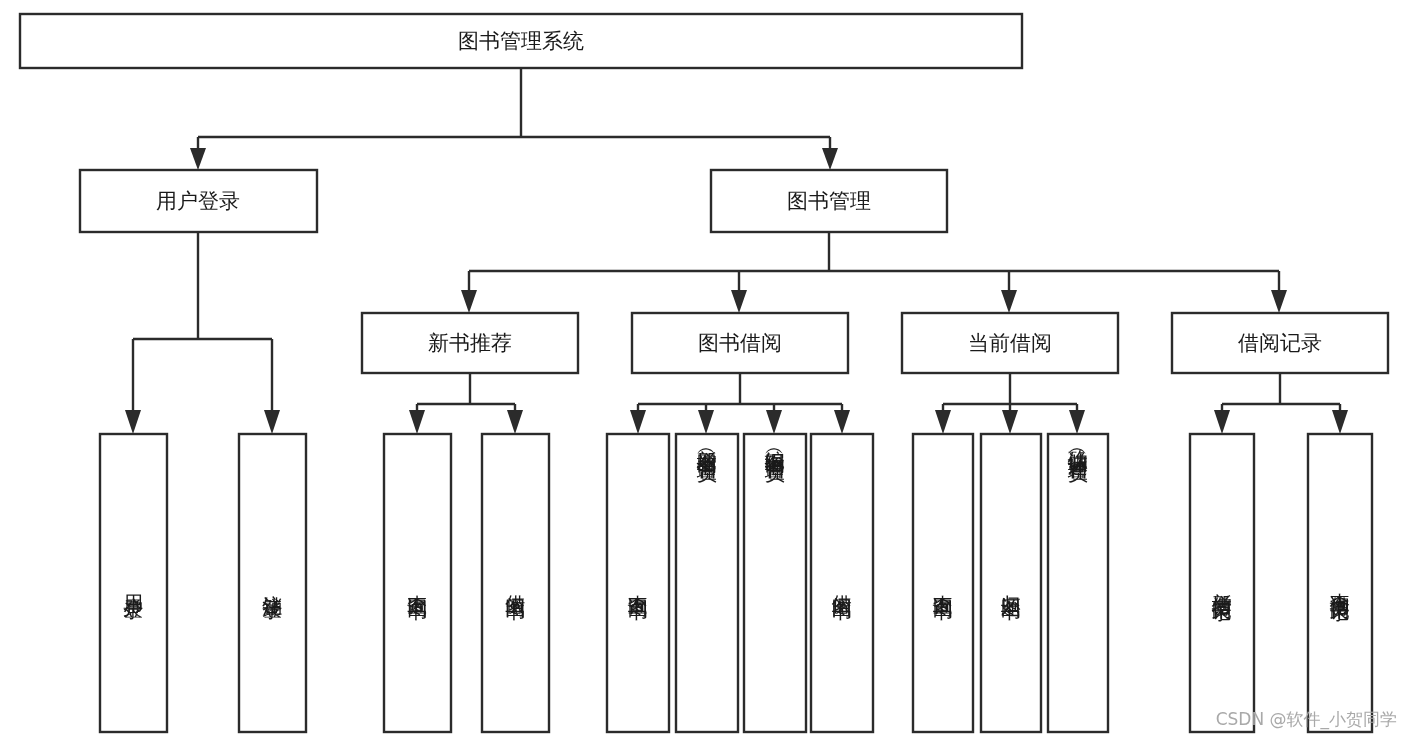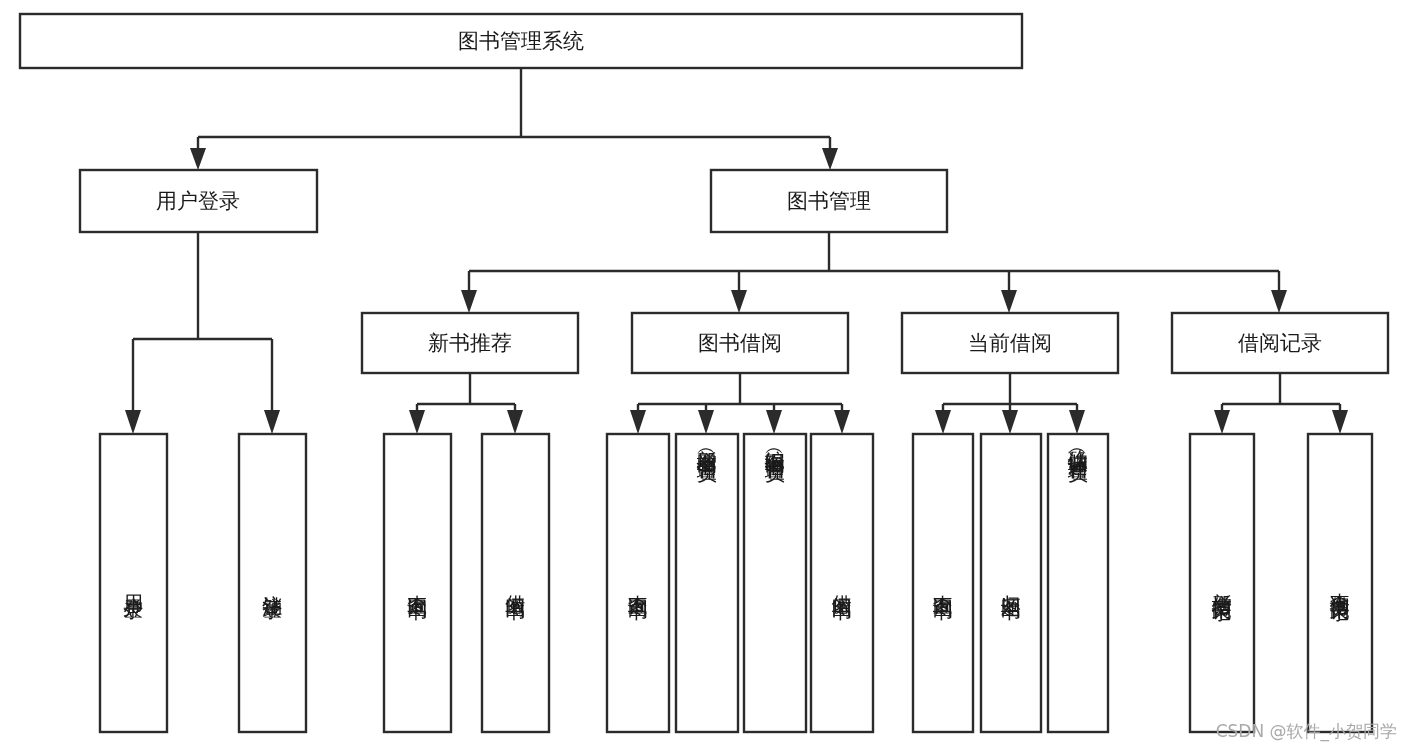--- a/index.html
+++ b/index.html
@@ -58,21 +58,21 @@
     color: #1a1a1a;
     letter-spacing: 2px;
     text-align: center;
     white-space: nowrap;
     pointer-events: none;
     user-select: none;
   }
   .watermark {
     position: absolute;
     right: 8px;
-    bottom: 4px;
+    bottom: 16px;
     font-family: "DejaVu Sans", "Liberation Sans", sans-serif;
     font-size: 17px;
     color: #a9a9a9;
     white-space: nowrap;
     user-select: none;
   }
 </style>
 </head>
 <body>
 

